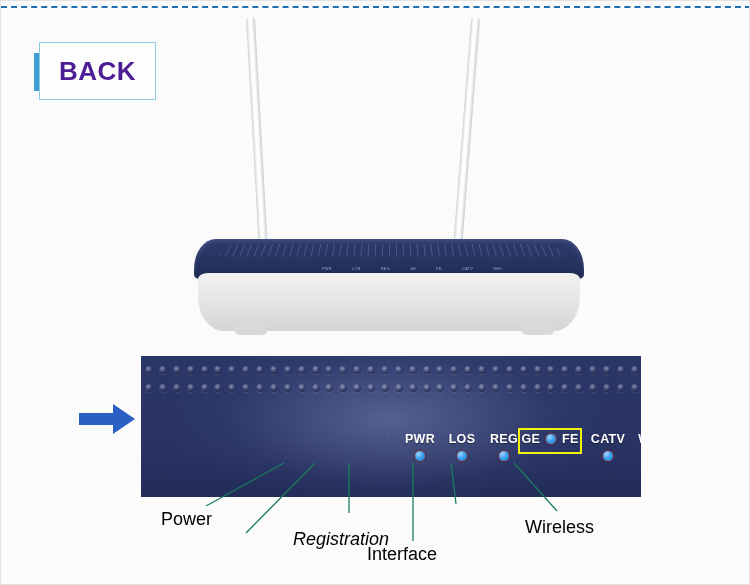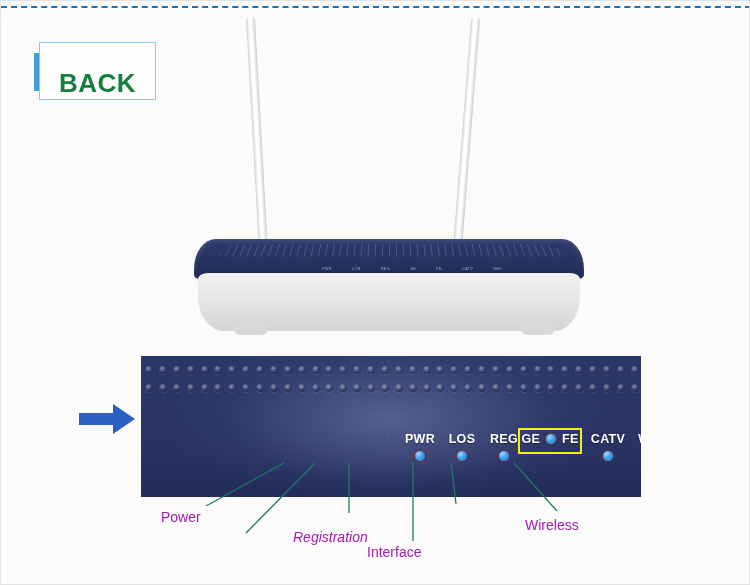--- a/index.html
+++ b/index.html
@@ -37,25 +37,24 @@
     left: 33px; top: 52px;
     width: 9px; height: 38px;
     background: #3f9fd4;
   }
   #back-label {
     position: absolute;
     left: 38px; top: 41px;
     width: 117px; height: 58px;
     line-height: 58px;
     text-align: center;
-    color: #15803d;
+    color: #4c1d95;
     font-size: 26px;
     font-weight: bold;
     letter-spacing: 0.5px;
-    margin-top: 12px;
   }
 
   
   #router-photo {
     position: absolute;
     left: 175px; top: 10px;
     width: 415px; height: 330px;
   }
   .antenna {
     position: absolute;
@@ -206,22 +205,22 @@
   
   #leader-lines {
     position: absolute;
     left: 0; top: 0;
     width: 750px; height: 585px;
     pointer-events: none;
   }
   
   .caption {
     position: absolute;
-    font-size: 14px;
-    color: #a21caf;
+    font-size: 18px;
+    color: #000000;
     white-space: pre-line;
     line-height: 1.15;
   }
   #cap-power      { left: 160px; top: 508px; }
   #cap-optical    { left: 197px; top: 538px; text-align: center; }
   #cap-registration { left: 292px; top: 528px; font-style: italic; }
   #cap-interface  { left: 366px; top: 543px; }
   #cap-catv       { left: 418px; top: 508px; text-align: center; }
   #cap-wireless   { left: 524px; top: 516px; }
 </style>

